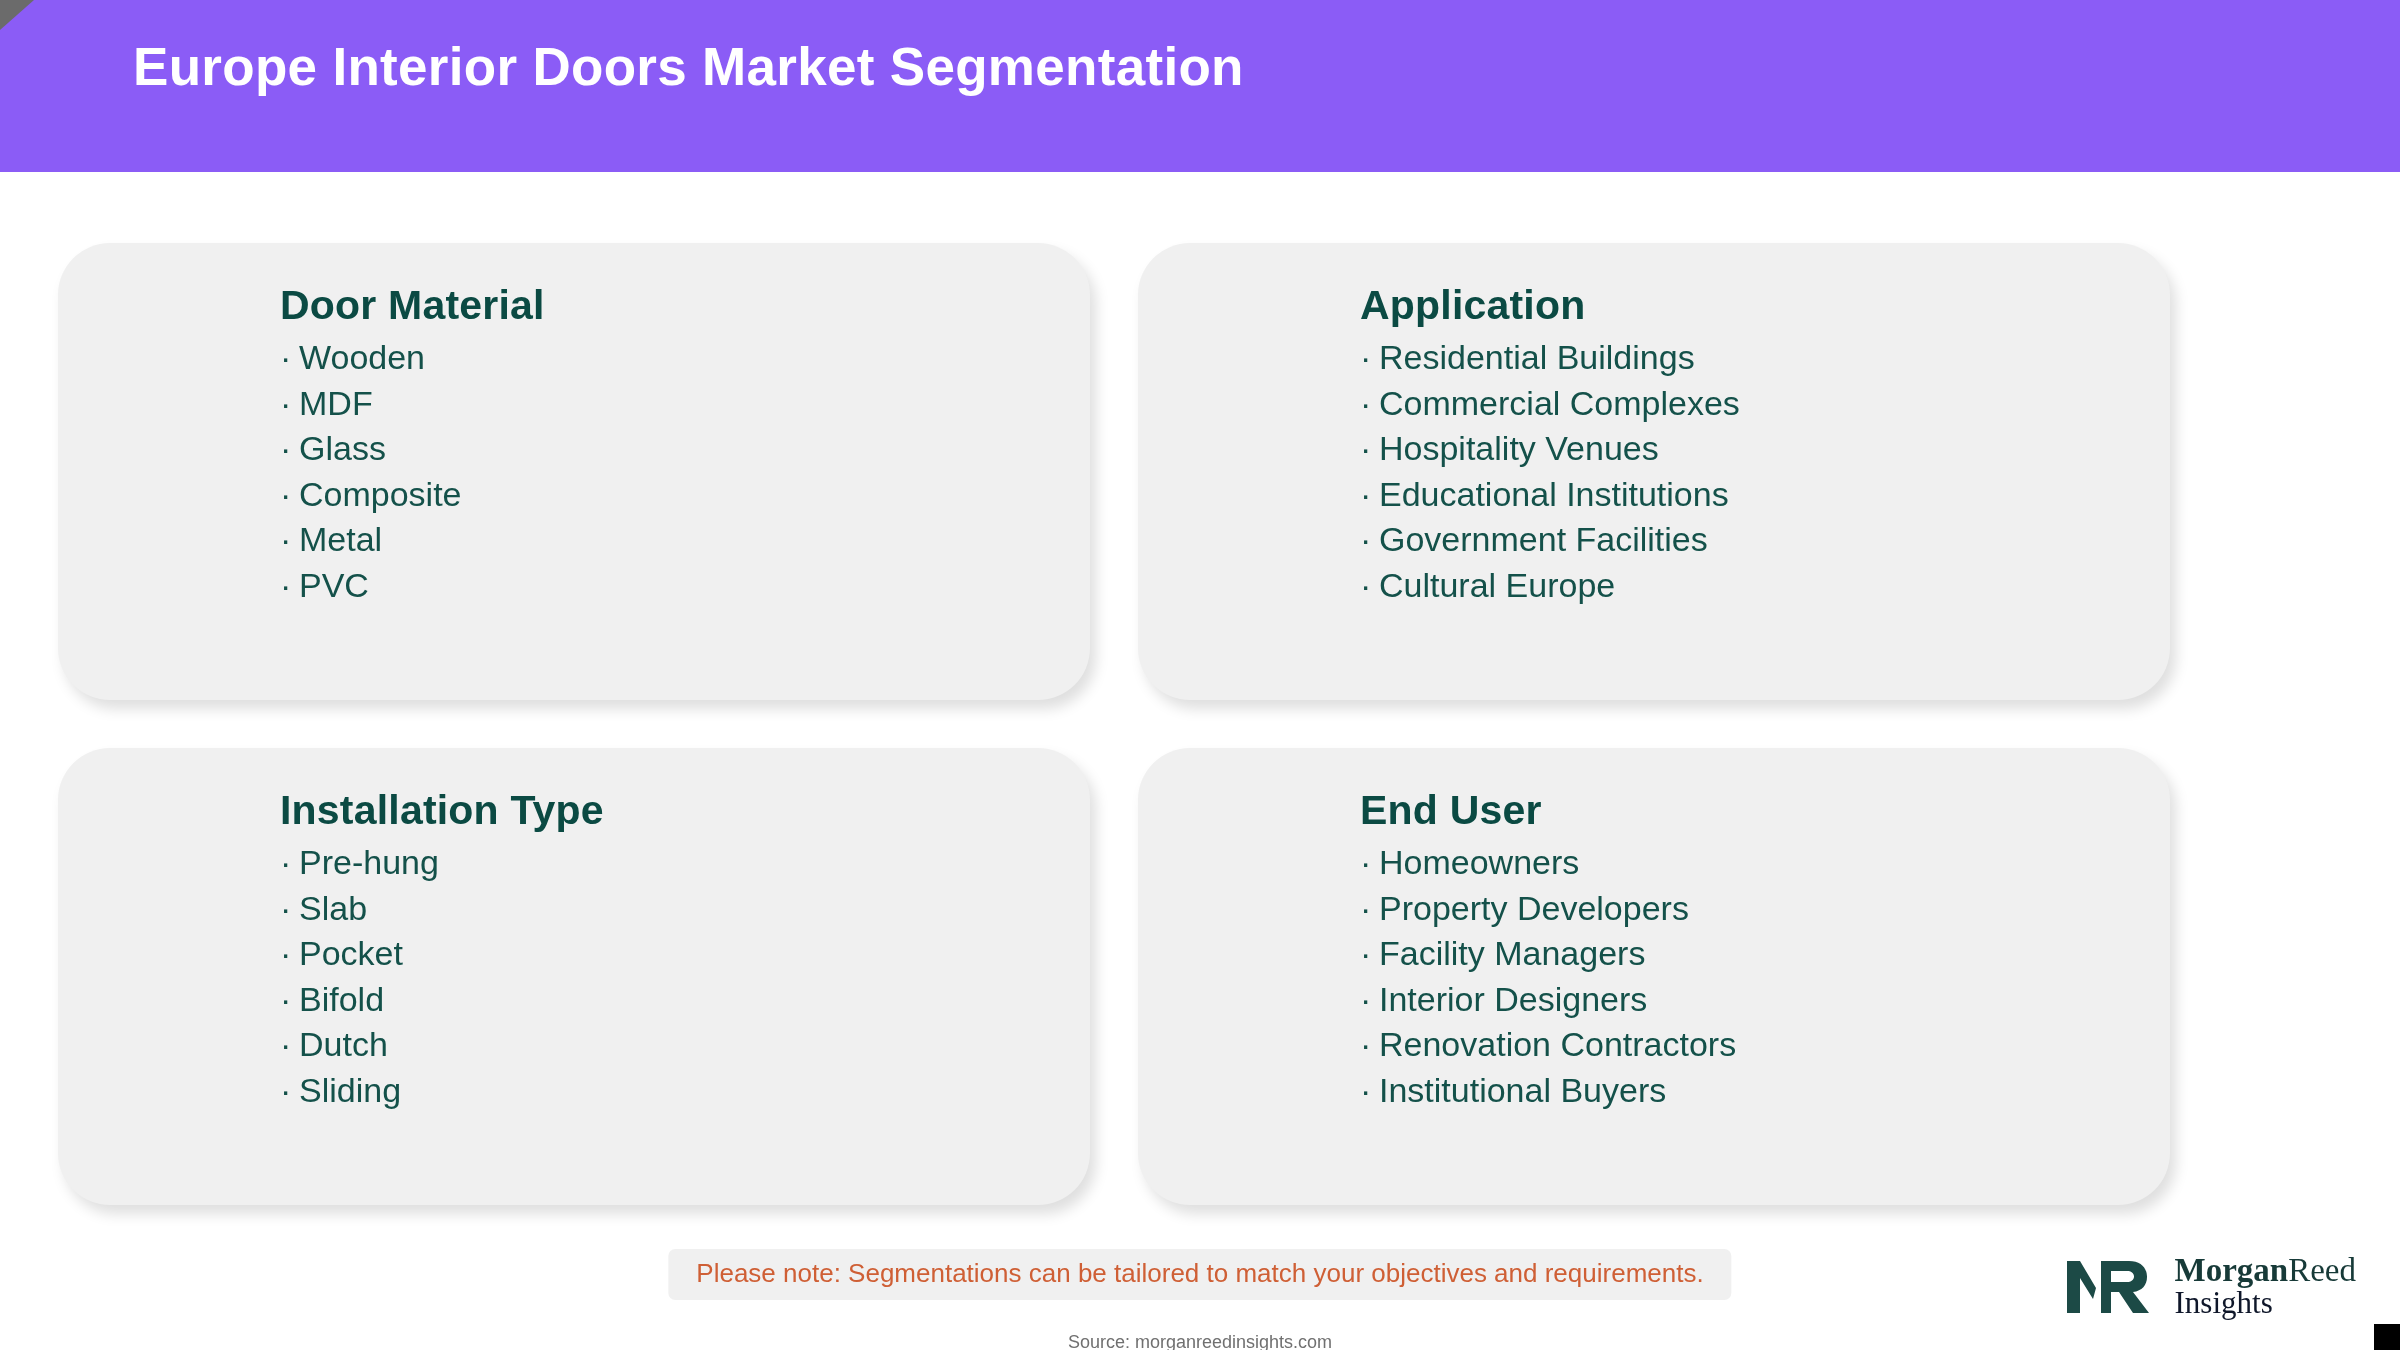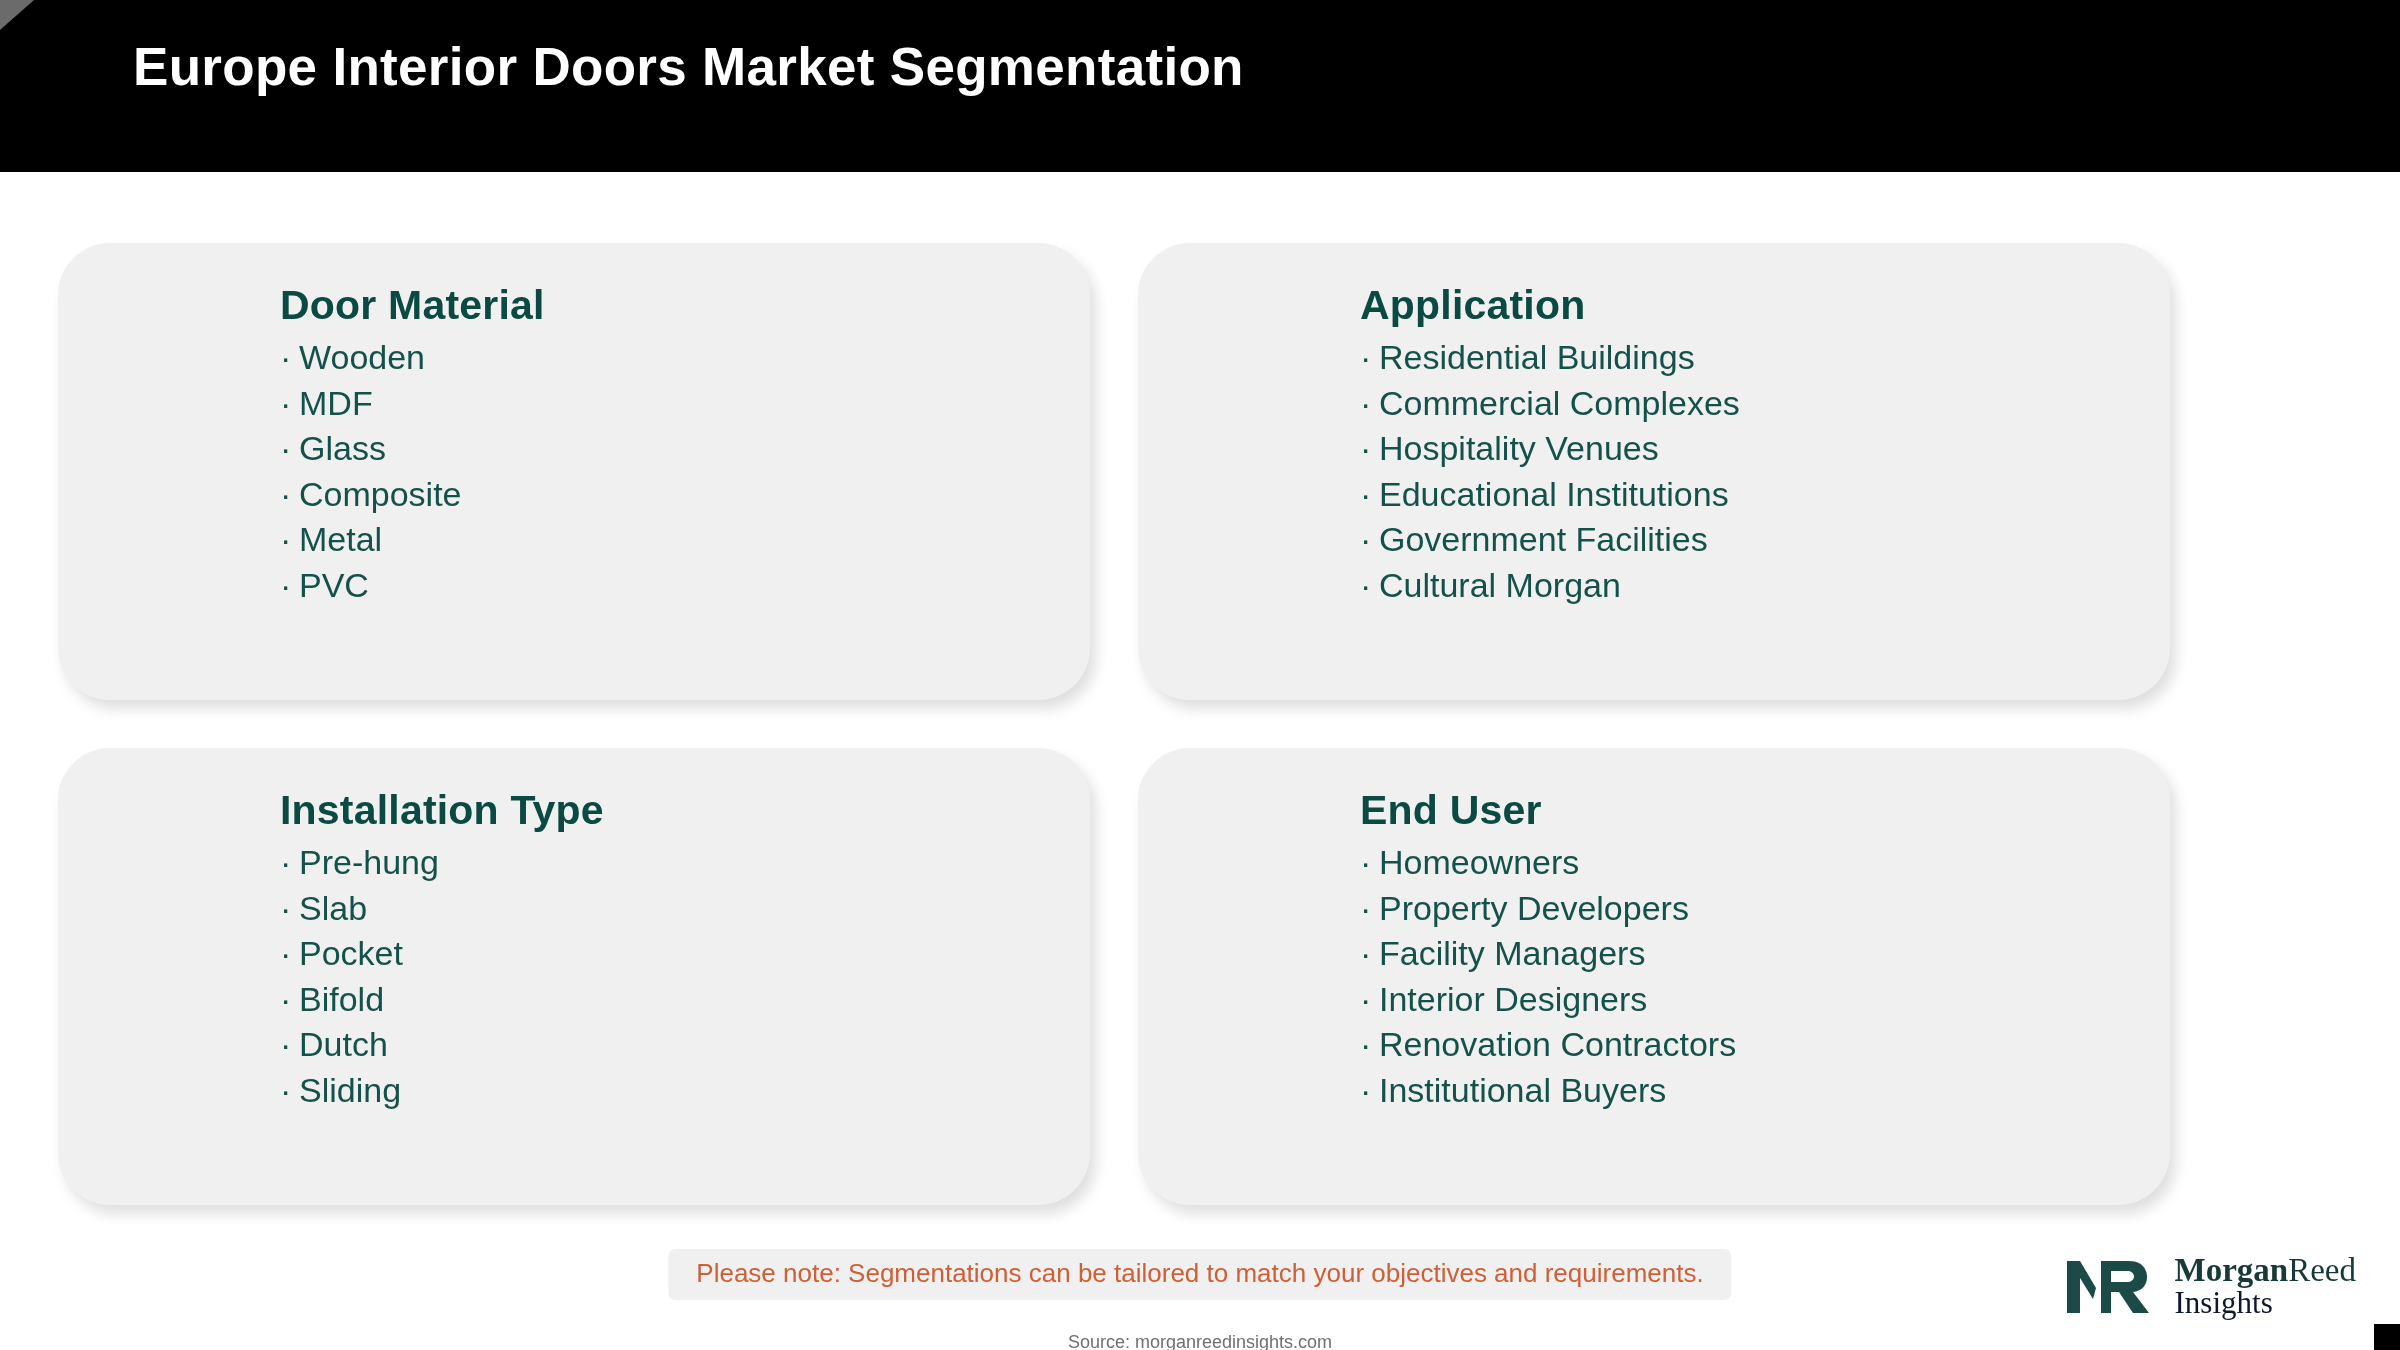--- a/index.html
+++ b/index.html
@@ -32,21 +32,21 @@
     background: #000000;
     z-index: 40;
   }
 
   
   #header-bar {
     position: absolute;
     left: 0; top: 0;
     width: 2400px;
     height: 172px;
-    background: #000000;
+    background: #8b5cf6;
     z-index: 10;
   }
   #header-title {
     position: absolute;
     left: 133px;
     top: 36px;
     font-size: 53px;
     font-weight: bold;
     color: #ffffff;
     letter-spacing: 0.3px;
@@ -183,21 +183,21 @@
   </div>
 
   <div class="seg-card">
     <div class="card-heading">Application</div>
     <ul class="card-list">
       <li class="card-list-item"><span class="bullet">·</span><span>Residential Buildings</span></li>
       <li class="card-list-item"><span class="bullet">·</span><span>Commercial Complexes</span></li>
       <li class="card-list-item"><span class="bullet">·</span><span>Hospitality Venues</span></li>
       <li class="card-list-item"><span class="bullet">·</span><span>Educational Institutions</span></li>
       <li class="card-list-item"><span class="bullet">·</span><span>Government Facilities</span></li>
-      <li class="card-list-item"><span class="bullet">·</span><span>Cultural Morgan</span></li>
+      <li class="card-list-item"><span class="bullet">·</span><span>Cultural Europe</span></li>
     </ul>
   </div>
 
   <div class="seg-card">
     <div class="card-heading">Installation Type</div>
     <ul class="card-list">
       <li class="card-list-item"><span class="bullet">·</span><span>Pre-hung</span></li>
       <li class="card-list-item"><span class="bullet">·</span><span>Slab</span></li>
       <li class="card-list-item"><span class="bullet">·</span><span>Pocket</span></li>
       <li class="card-list-item"><span class="bullet">·</span><span>Bifold</span></li>

